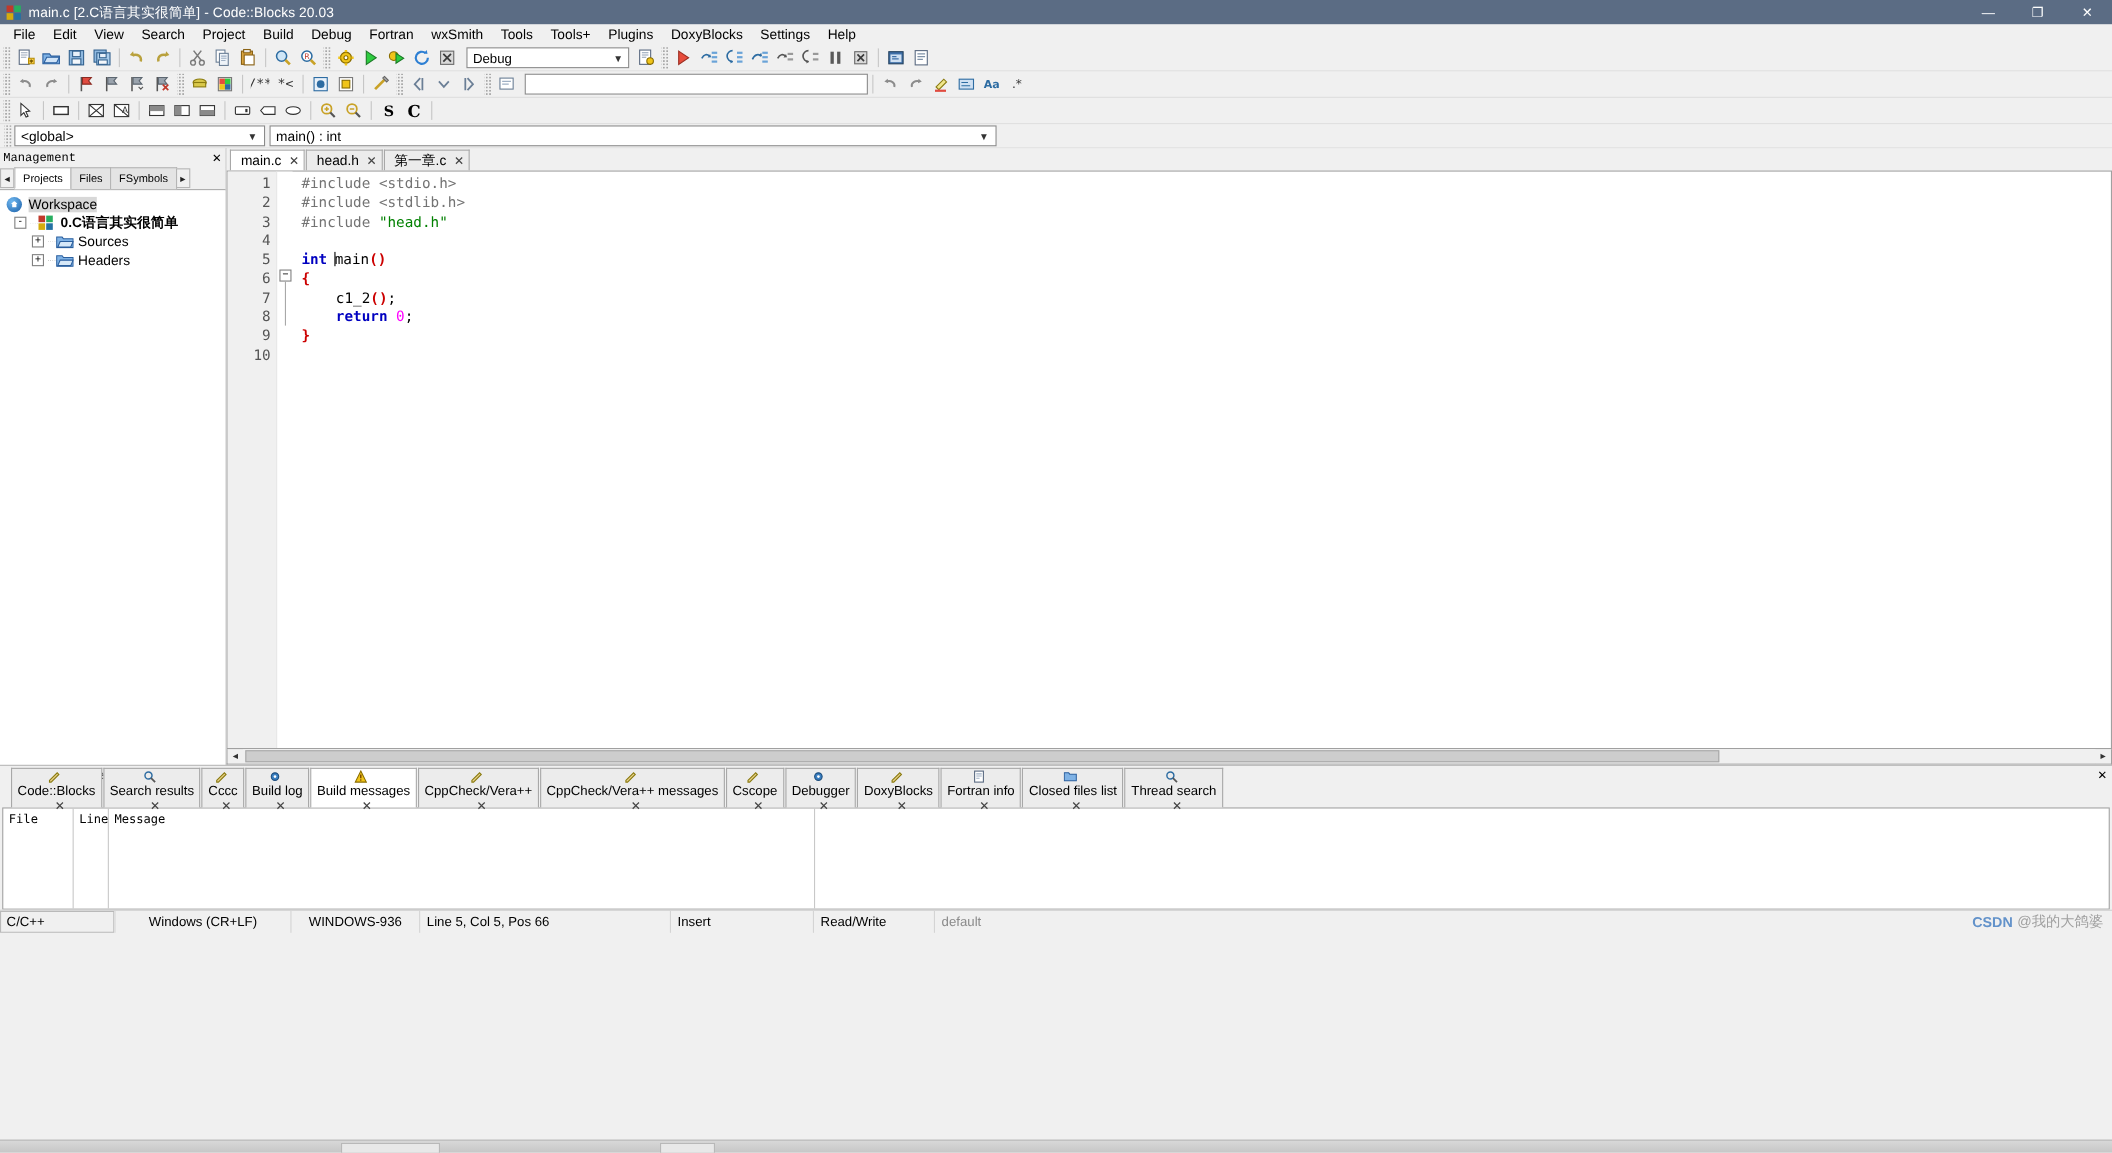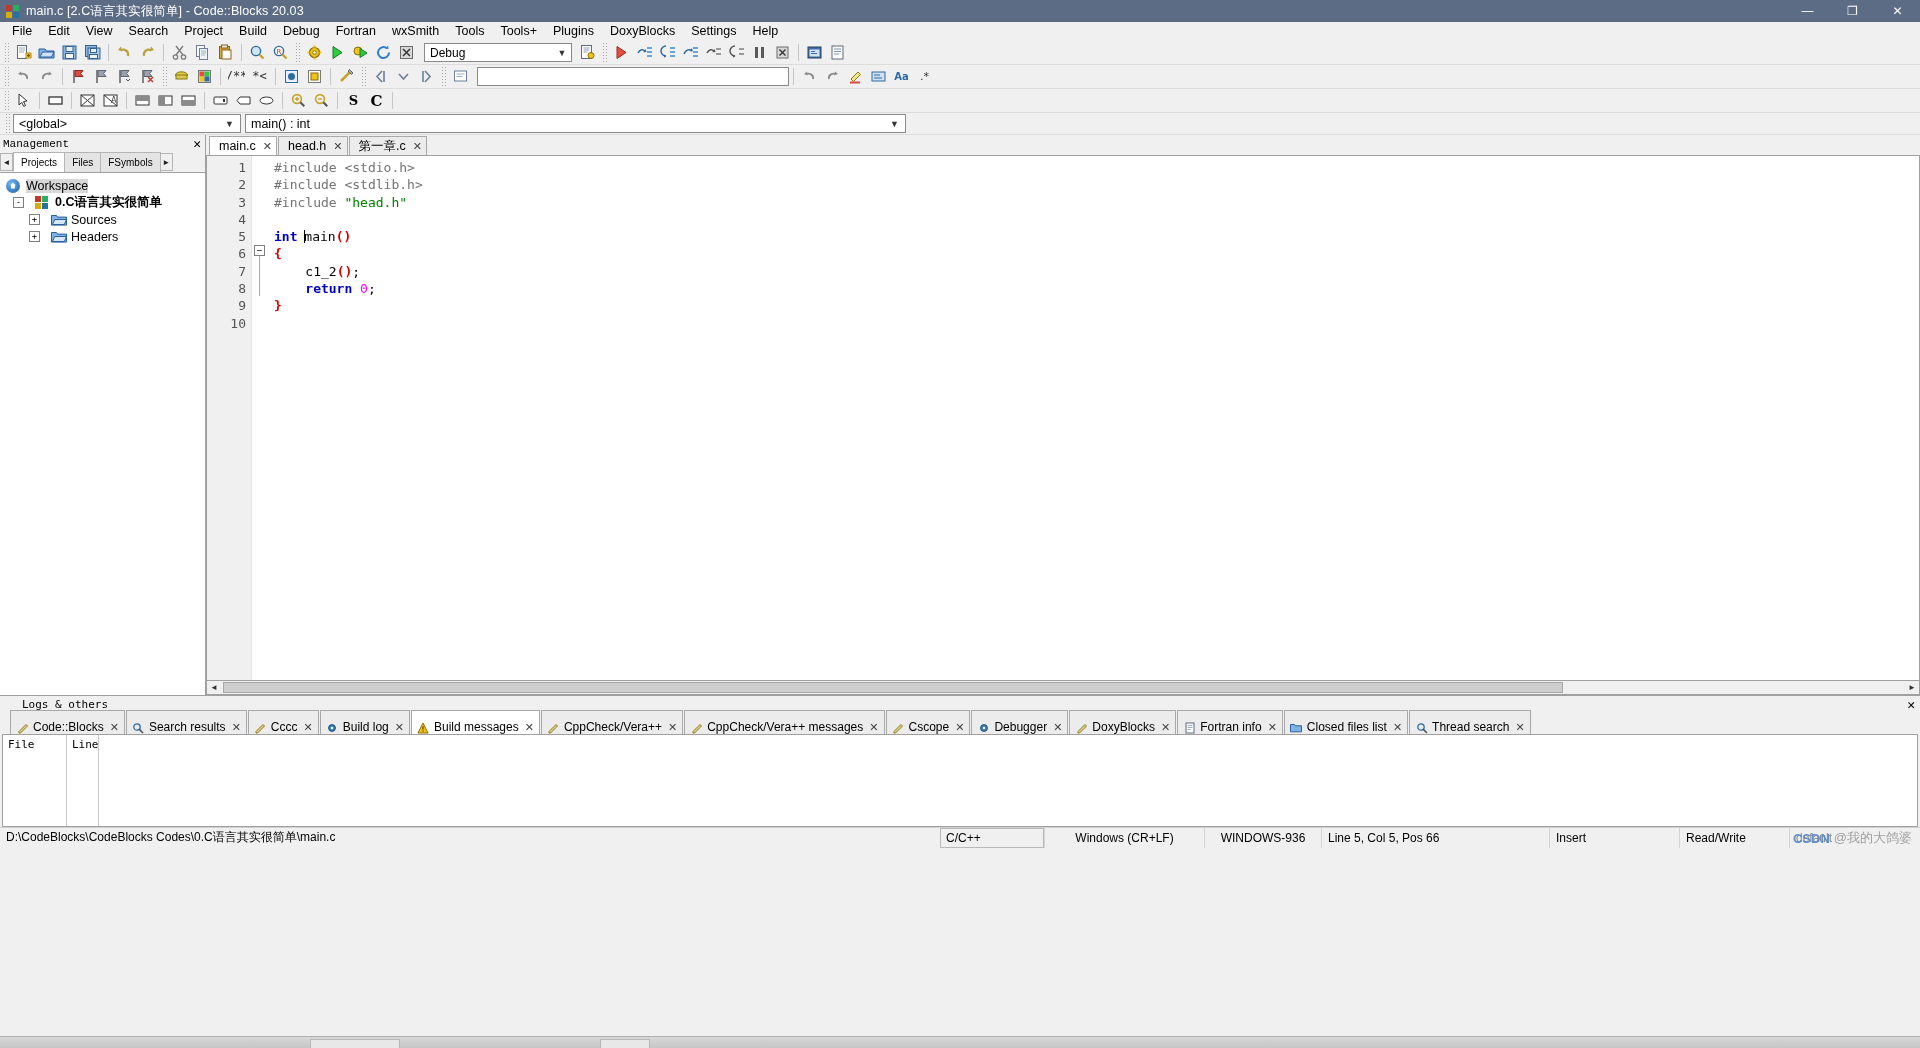--- a/index.html
+++ b/index.html
@@ -173,23 +173,23 @@
   .hs-thumb { position: absolute; left: 2px; top: 1px; height: 11px; background: #cdcdcd; border: 1px solid #a8a8a8; }
 
   
   .logs { background: #f0f0f0; border-top: 1px solid #a0a0a0; }
   .logs-header {
     height: 17px; display: flex; align-items: center; justify-content: space-between;
     font-family: "DejaVu Sans Mono", monospace; font-size: 11px; padding: 0 5px 0 3px; margin-left: 19px;
   }
   .logs-tabs { display: flex; align-items: flex-end; height: 21px; padding-left: 10px; background: #f0f0f0;}
   .log-tab {
-    display: flex; align-items: flex-end; height: 24px; padding: 0 5px 0 5px;
+    display: flex; align-items: center; height: 36px; padding: 0 5px 0 5px;
     font-size: 12px; background: #ececec; border: 1px solid #a8a8a8; border-bottom: none;
-    margin-right: 1px; color: #000; white-space: nowrap;
+    margin-right: 1px; color: #000; white-space: nowrap; flex-direction: column;
   }
   .log-tab.active { background: #ffffff; }
   .log-tab .ti { width: 13px; height: 13px; margin-right: 4px; flex:0 0 auto; display:flex;align-items:center;justify-content:center;}
   .log-tab .x { margin-left: 6px; font-size: 11px; color: #444; }
   .logs-body { height: 93px; background: #ffffff; border: 1px solid #a0a0a0; margin: 0 2px;
                display: flex; font-family: "DejaVu Sans Mono", monospace; font-size: 11px; }
   .logs-col { border-right: 1px solid #c8c8c8; padding: 3px 5px; color: #000; }
 
   
   .statusbar {
@@ -976,26 +976,26 @@
               <path d="M7.4 7.4L11 11" stroke="#555" stroke-width="1.6"></path>
             </svg>
           </span>
           <span>Thread search</span>
           <span class="x">✕</span>
         </span>
       </div>
     <div class="logs-body">
       <div class="logs-col" style="width:64px;">File</div>
       <div class="logs-col" style="width:32px;">Line</div>
+      <div class="logs-col" style="width:642px;">Message</div>
       <div class="logs-col" style="flex:1;border-right:none;"></div>
     </div>
   </div>
 
   <div class="statusbar">
-    <span class="sb-cell" style="width:940px;border-right:none;">D:\CodeBlocks\CodeBlocks Codes\0.C语言其实很简单\main.c</span>
     <span class="sb-cell boxed" style="width:105px;">C/C++</span>
     <span class="sb-cell" style="width:160px;justify-content:center;">Windows (CR+LF)</span>
     <span class="sb-cell" style="width:117px;justify-content:center;">WINDOWS-936</span>
     <span class="sb-cell" style="width:228px;">Line 5, Col 5, Pos 66</span>
     <span class="sb-cell" style="width:130px;">Insert</span>
     <span class="sb-cell" style="width:110px;">Read/Write</span>
     <span class="sb-cell" style="width:90px;border-right:none;color:#8a8a8a;">default</span>
     <span class="watermark">
       <span class="blue">CSDN</span>
       <span>@我的大鸽婆</span>

